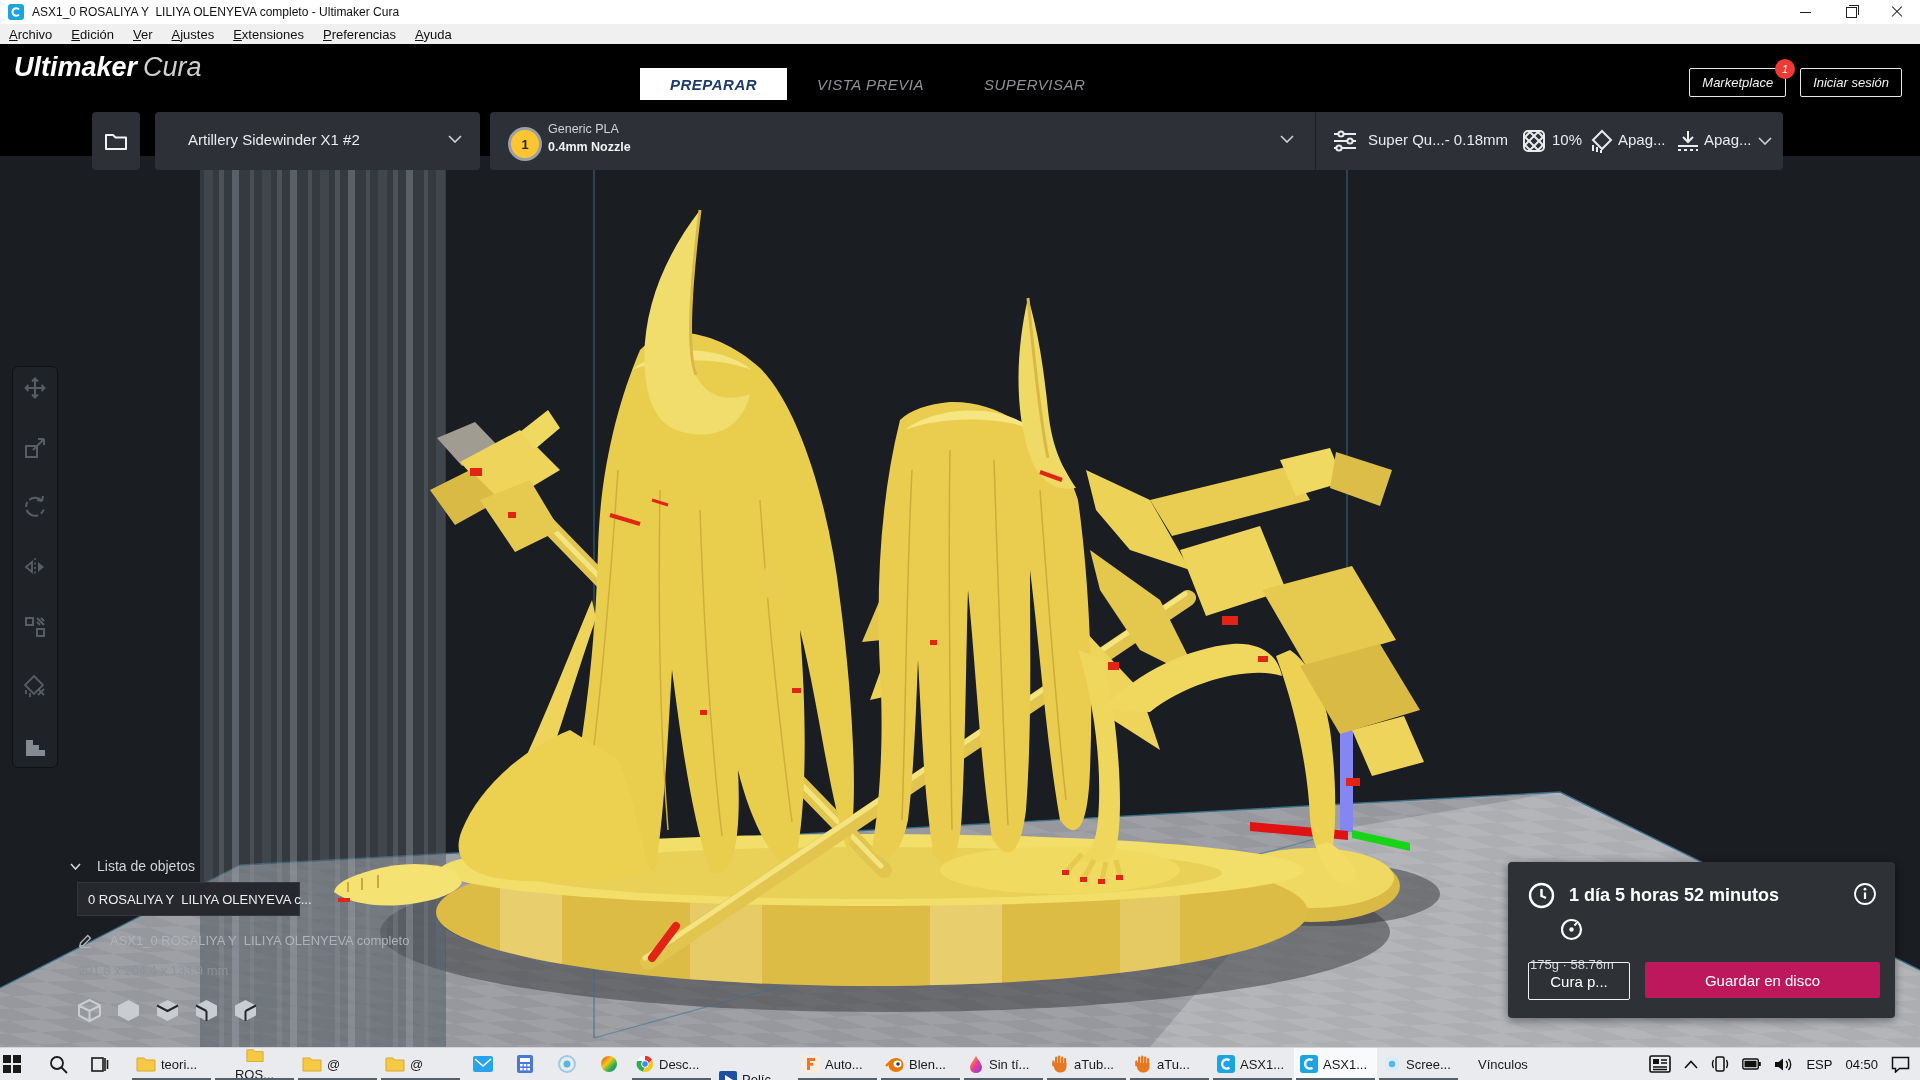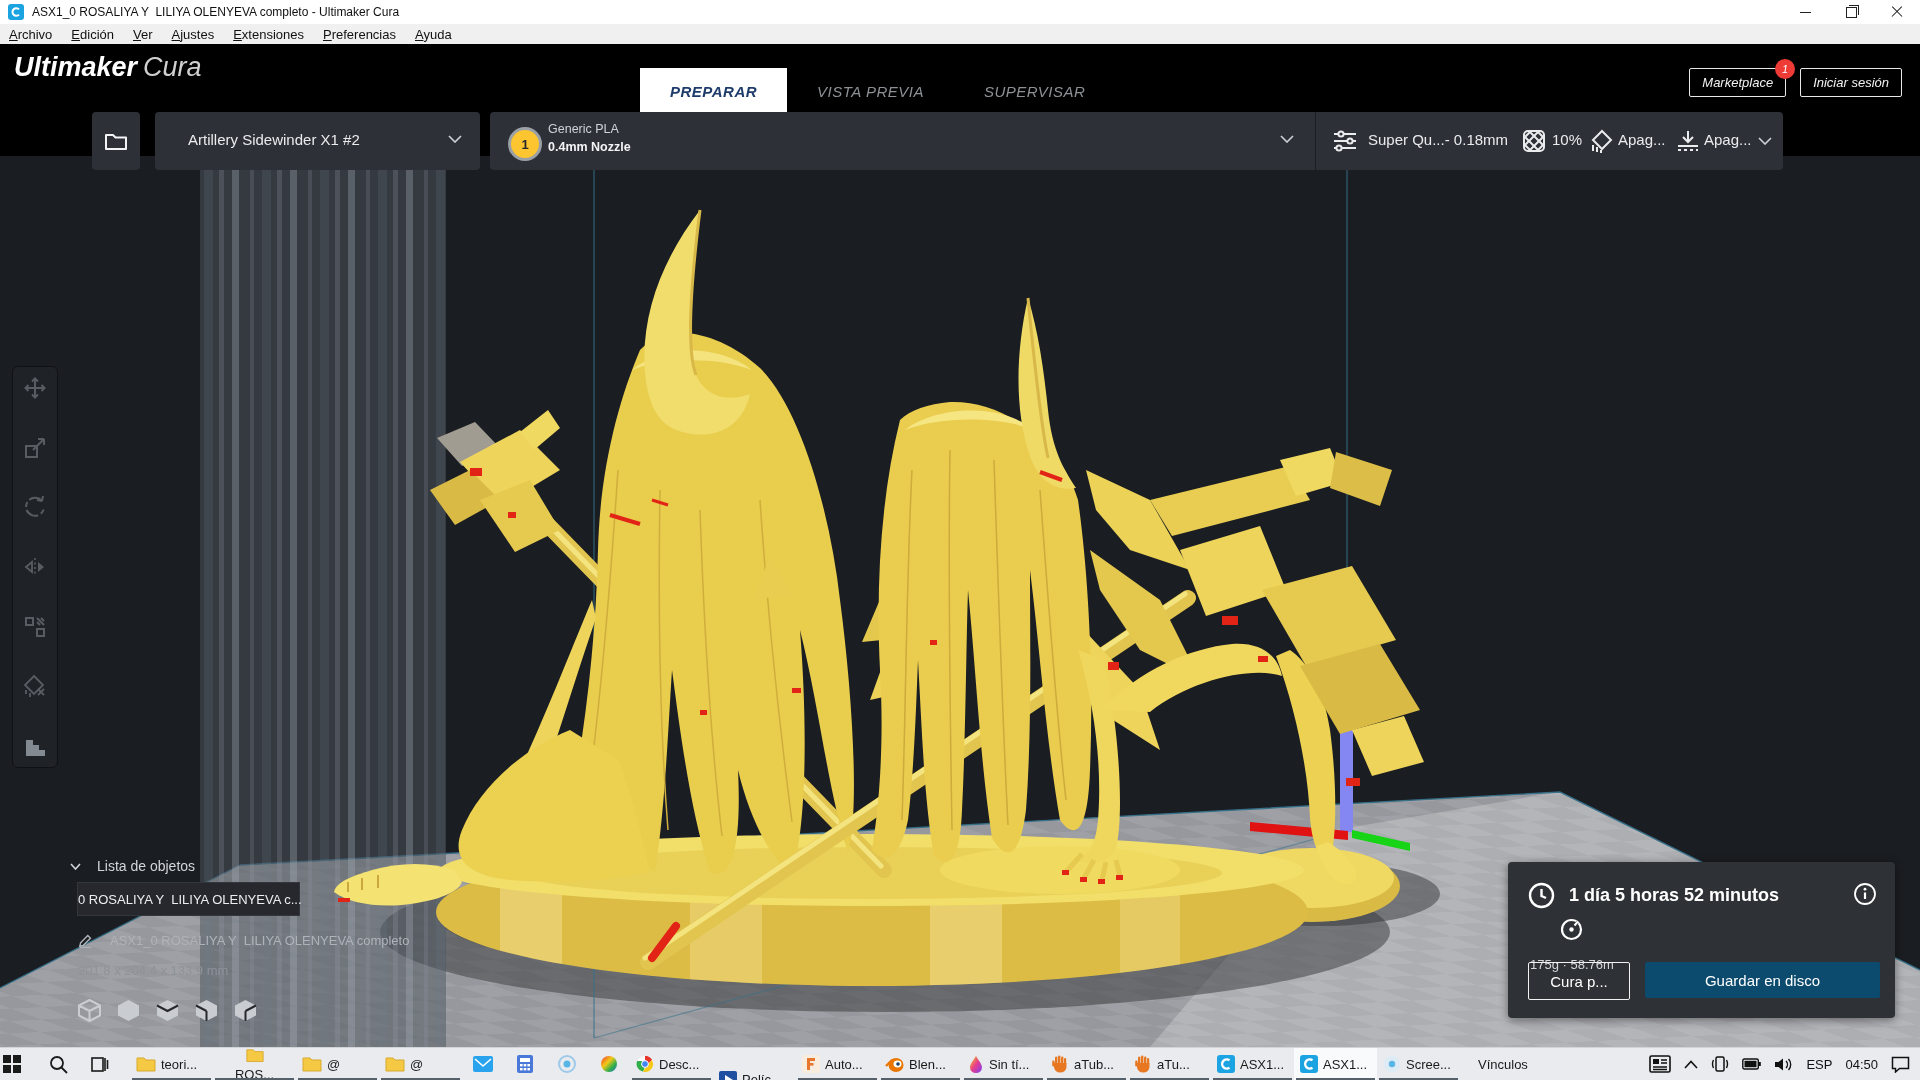--- a/index.html
+++ b/index.html
@@ -28,21 +28,21 @@
   .menu-item{display:inline-block;}
   .menu-item::first-letter{text-decoration:underline;}
 
   
   .header{position:absolute;top:44px;left:0;width:1920px;height:112px;background:#000000;font-style:italic;}
   .brand{position:absolute;left:14px;top:8px;font-size:27px;color:#fff;}
   .brand .bold{font-weight:700;}
   .brand .light{font-weight:300;color:#cfcfcf;margin-left:6px;}
   .stage-tabs{position:absolute;left:640px;top:24px;display:flex;align-items:center;}
   .stage-tab{height:30px;display:flex;align-items:center;justify-content:center;
-    padding:8px 30px;font-size:15px;letter-spacing:.5px;color:#8d9196;}
+    padding:1px 30px;font-size:15px;letter-spacing:.5px;color:#8d9196;}
   .stage-tab.active{background:#ffffff;color:#1e3c6b;font-weight:600;}
   .account-area{position:absolute;right:18px;top:24px;display:flex;gap:14px;}
   .hbtn{position:relative;height:27px;padding:0 12px;border:1px solid #e8e8e8;border-radius:2px;
     color:#f2f2f2;font-size:13px;display:flex;align-items:center;background:transparent;}
   .badge{position:absolute;top:-10px;right:-10px;width:20px;height:20px;border-radius:50%;
     background:#ee3b36;color:#fff;font-size:11px;display:flex;align-items:center;justify-content:center;}
 
   
   .cfgrow{position:absolute;top:112px;left:0;width:1920px;height:58px;margin-left:30px;}
   .cfgbox{position:absolute;top:0;height:58px;background:#2d3036;border-radius:4px;}
@@ -70,40 +70,40 @@
   .lefttools{position:absolute;left:12px;top:366px;width:46px;height:402px;background:#1f2226;
     border:1px solid #101114;border-radius:6px;display:flex;flex-direction:column;align-items:center;
     justify-content:space-between;padding:8px 0;box-sizing:border-box;}
   .ltool{width:26px;height:26px;display:flex;align-items:center;justify-content:center;color:#585d64;}
   .ltool.bright{color:#848a92;}
 
   
   .objlist-label{position:absolute;left:70px;top:858px;display:flex;align-items:center;gap:16px;
     color:#d2d5d9;font-size:14px;}
   .objitem{position:absolute;left:77px;top:882px;width:223px;height:34px;background:#26282d;
-    border:1px solid #33363b;display:flex;align-items:center;box-sizing:border-box;
+    border:1px solid #33363b;display:flex;align-items:center;padding-left:10px;box-sizing:border-box;
     color:#eceef0;font-size:13px;white-space:pre;}
   .jobname{position:absolute;left:78px;top:932px;display:flex;align-items:center;gap:16px;
     color:#aeb3b8;font-size:13px;white-space:pre;}
   .dims{position:absolute;left:78px;top:963px;color:#8e9398;font-size:13px;}
   .viewcubes{position:absolute;left:76px;top:998px;display:flex;gap:12px;}
   .vcube{width:27px;height:25px;display:block;color:#c9ccd1;}
 
   
   .actionpanel{position:absolute;left:1508px;top:862px;width:387px;height:156px;background:#2e3135;
     border-radius:4px;box-shadow:0 2px 10px rgba(0,0,0,.45);}
   .ap-row1{position:absolute;left:20px;top:20px;display:flex;align-items:center;gap:14px;}
   .ap-time{font-size:18px;font-weight:700;color:#ffffff;}
   .ap-info{position:absolute;right:18px;top:20px;color:#fff;}
   .ap-row2{position:absolute;left:22px;top:56px;display:flex;align-items:center;gap:16px;flex-direction:column;}
   .ap-usage{font-size:13px;color:#d5d8db;}
   .ap-buttons{position:absolute;left:20px;bottom:18px;display:flex;gap:15px;}
   .btn-preview{width:100px;height:36px;border:1px solid #f2f2f2;color:#fff;font-size:15px;
     display:flex;align-items:center;justify-content:center;background:transparent;border-radius:2px;}
-  .btn-save{width:235px;height:36px;background:#0c4a6e;color:#fff;font-size:15px;
+  .btn-save{width:235px;height:36px;background:#be185d;color:#fff;font-size:15px;
     display:flex;align-items:center;justify-content:center;border-radius:2px;}
 
   
   .taskbar{position:absolute;left:0;top:1047px;width:1920px;height:33px;background:#e9ebee;
     border-top:1px solid #d2d4d7;display:flex;align-items:center;box-sizing:border-box;
     padding-left:0;font-size:13px;color:#1a1a1a;}
   .tb-ico{width:24px;height:33px;display:flex;align-items:center;justify-content:center;flex:0 0 auto;}
   .tb-app{position:relative;height:33px;display:flex;align-items:center;gap:5px;flex:0 0 auto;
     padding:0 6px;box-sizing:border-box;}
   .tb-app.open::after{content:"";position:absolute;left:2px;right:2px;bottom:0;height:3px;background:#55606b;}

